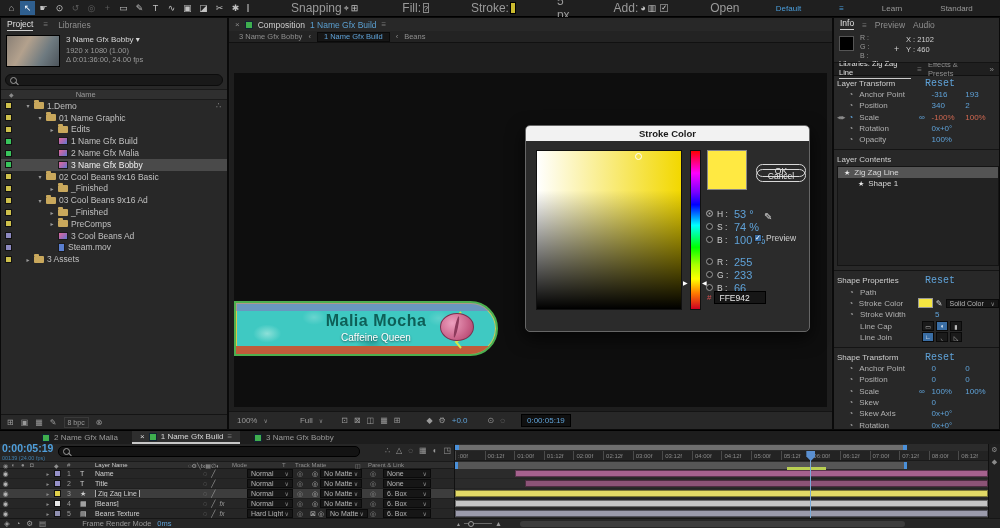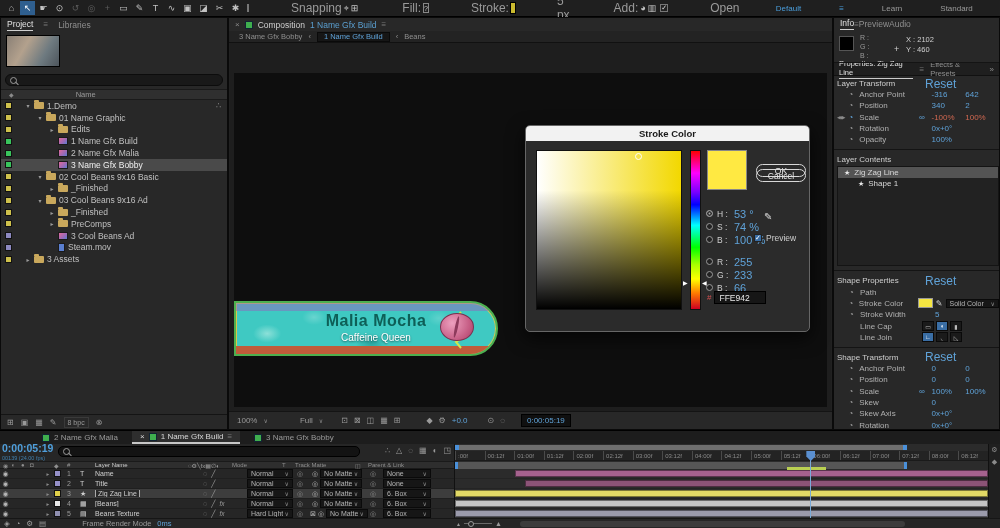--- a/index.html
+++ b/index.html
@@ -130,35 +130,35 @@
   .hexbox { background:#161616; border:1px solid #000; color:#e8e8e8; width:52px; height:13px; display:flex; align-items:center; padding:0 4px; font-size:8.5px; }
   .dlg-btn { position:absolute; left:230px; width:50px; height:13px; border:1.5px solid #d8d8d8; border-radius:7px;
     display:flex; align-items:center; justify-content:center; color:#e8e8e8; font-size:8.5px; background:transparent; }
   .dlg-ok { top:23px; } .dlg-cancel { top:28px; }
   .dropper { position:absolute; left:238px; top:70px; width:10px; height:10px; color:#ddd; font-size:10px; transform:rotate(0deg); }
   .prevrow { position:absolute; left:228px; top:92px; display:flex; align-items:center; gap:4px; }
   .cb-on { width:8px; height:8px; background:#3a6ea5; border:1px solid #222; color:#fff; font-size:7px; display:inline-flex; align-items:center; justify-content:center; }
   .prevlbl { color:#cfcfcf; font-size:8.5px; }
 
   
-  .rtabs { height:12px; display:flex; align-items:center; gap:0; padding:0 6px; background:#282828; }
+  .rtabs { height:12px; display:flex; align-items:flex-end; gap:8px; padding:0 6px; background:#282828; }
   .info-block { height:33px; position:relative; border-bottom:1px solid #141414; }
   .inf-swatch { position:absolute; left:5px; top:6px; width:15px; height:15px; background:#000; border:1px solid #555; }
   .inf-rgb { position:absolute; left:26px; top:3px; color:#9a9a9a; font-size:7px; line-height:9px; }
   .inf-cross { position:absolute; left:60px; top:14px; color:#cfcfcf; font-size:9px; }
   .inf-xy { position:absolute; left:72px; top:5px; color:#cfcfcf; font-size:7.5px; line-height:10px; }
   .proptabs { height:13px; display:flex; align-items:center; gap:6px; padding:0 5px; background:#1f1f1f; border-bottom:1px solid #111; }
   .proptab { color:#8f8f8f; font-size:7.5px; }
   .proptab.on { color:#e0e0e0; border-bottom:1px solid #ccc; padding-bottom:1px; }
   .morebtn { margin-left:auto; color:#8a8a8a; }
 
   .sect { padding:2px 0 2px 3px; }
   .sect-h { display:flex; align-items:center; height:11px; }
   .sect-h .sname { color:#cfcfcf; font-size:8px; width:88px; }
-  .sect-h .reset { color:#5fa2d8; font-size:12px; }
+  .sect-h .reset { color:#5fa2d8; font-size:10px;font-family:Liberation Mono, monospace; }
   .prow { display:flex; align-items:center; height:11.3px; }
   .prow .keys { width:12px; color:#8a8a8a; font-size:4.5px; letter-spacing:-1px; }
   .prow .sw { width:11px; color:#9a9a9a; font-size:8px; }
   .prow .sw.on { color:#5fa2d8; }
   .prow .pname { width:62px; color:#b0b0b0; font-size:8px; }
   .prow .plink { width:13px; color:#5fa2d8; font-size:8px; }
   .prow .pv { width:35px; color:#5fa2d8; font-size:8px; }
   .prow .pv:empty { visibility:hidden; }
   .prow .pv.red { color:#cf6750; }
   .divline { border-top:1px solid #141414; margin:2px 0; }
@@ -342,20 +342,25 @@
 </div>
 
 <div class="abs panel project-panel">
   <div class="ptabs">
     <span class="ptab on">Project</span>
     <span class="menu-ic">≡</span>
     <span class="ptab">Libraries</span>
   </div>
   <div class="pinfo">
     <div class="thumb"></div>
+    <div>
+      <div class="pinfo-t1">3 Name Gfx Bobby ▾</div>
+      <div class="pinfo-t2">1920 x 1080 (1.00)</div>
+      <div class="pinfo-t2">Δ 0:01:36:00, 24.00 fps</div>
+    </div>
   </div>
   <div class="psearch">
     <span class="mag"></span>
   </div>
   <div class="pcols">
     <span class="lc">◆</span>
     <span class="nm">Name</span>
   </div>
   <div class="tree">
 
@@ -562,40 +567,40 @@
       <div>G :</div>
       <div>B :</div>
     </div>
     <span class="inf-cross">+</span>
     <div class="inf-xy">
       <div>X : 2102</div>
       <div>Y : 460</div>
     </div>
   </div>
   <div class="proptabs">
-    <span class="proptab on">Properties: Zig Zag Line</span>
+    <span class="proptab on">Libraries: Zig Zag Line</span>
     <span class="menu-ic">≡</span>
     <span class="proptab">Effects &amp; Presets</span>
     <span class="morebtn">»</span>
   </div>
 
   <div class="sect">
     <div class="sect-h">
       <span class="sname">Layer Transform</span>
       <span class="reset">Reset</span>
     </div>
     <div>
 
         <div class="prow">
           <span class="keys"></span>
           <span class="sw">◔</span>
           <span class="pname">Anchor Point</span>
           <span class="plink"></span>
           <span class="pv">-316</span>
-          <span class="pv">642</span>
+          <span class="pv">193</span>
         </div>
 
         <div class="prow">
           <span class="keys"></span>
           <span class="sw">◔</span>
           <span class="pname">Position</span>
           <span class="plink"></span>
           <span class="pv">340</span>
           <span class="pv">2</span>
         </div>

